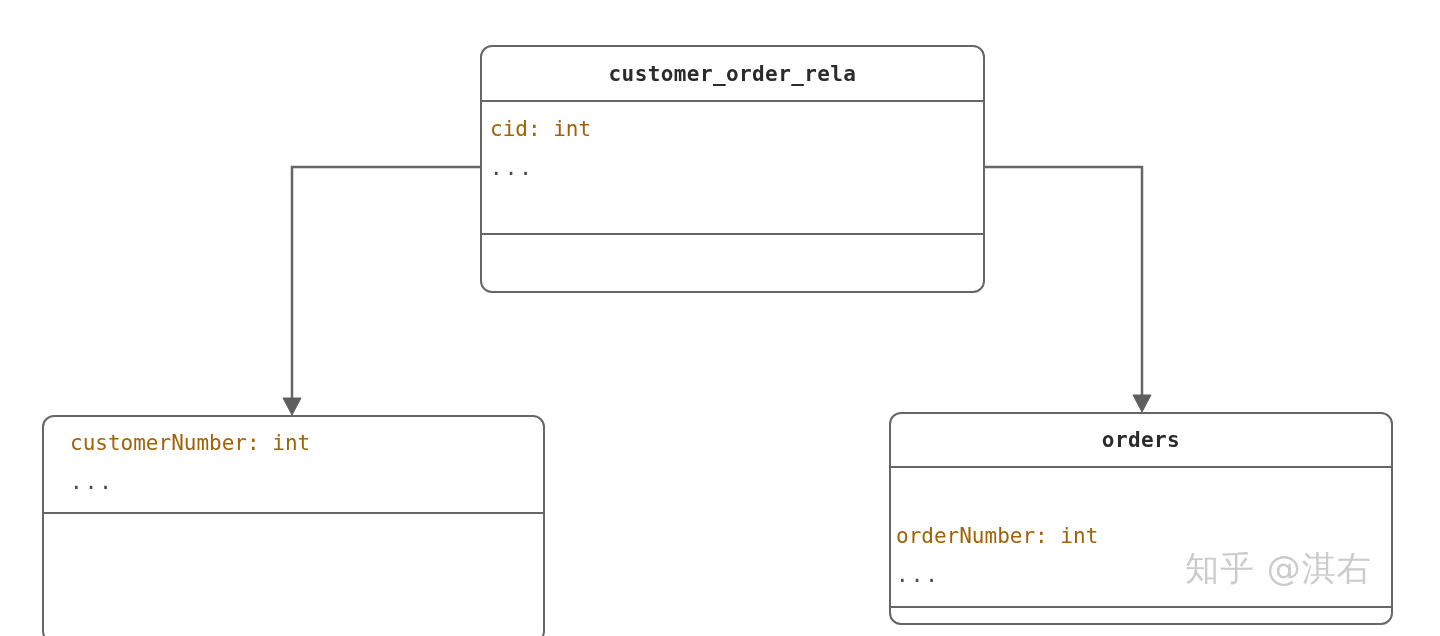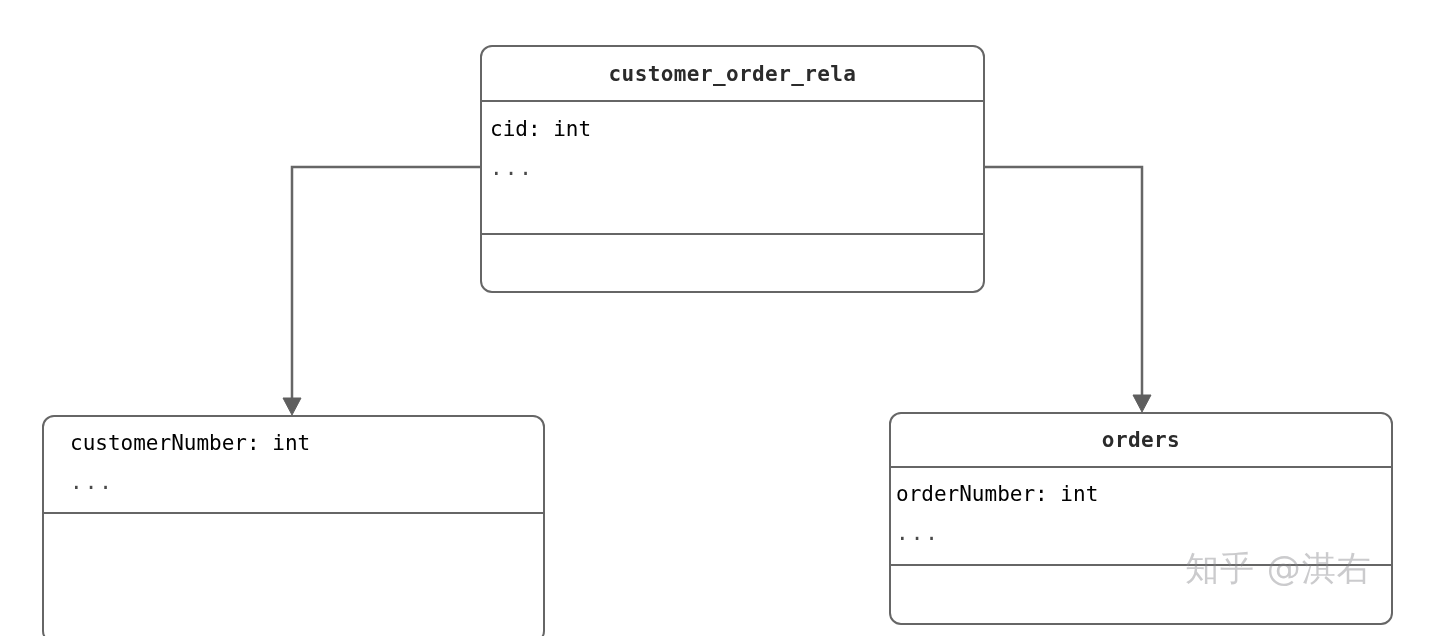--- a/index.html
+++ b/index.html
@@ -64,21 +64,21 @@
   .uml-attr-row {
     box-sizing: border-box;
     border-bottom: 2.5px solid #666666;
     flex: 0 0 auto;
     display: flex;
     flex-direction: column;
     justify-content: flex-start;
   }
 
   .uml-attr {
-    color: #000000;
+    color: #a16207;
     white-space: pre;
     line-height: 1.0;
   }
 
   .uml-attr.ellipsis {
     color: #4a4a4a;
     letter-spacing: 2px;
   }
 
   .uml-method-row {
@@ -108,20 +108,21 @@
   #box-customers .uml-title { font-size: 21px; }
   #box-customers .uml-attr-row { height: 97px; padding: 16px 0 0 8px; }
   #box-customers .uml-attr { font-size: 21px; margin-bottom: 18px; margin-left: 18px; }
 
   
   #box-orders {
     left: 889px;
     top: 412px;
     width: 504px;
     height: 213px;
+    gap: 42px;
   }
   #box-orders .uml-title-row { height: 54px; }
   #box-orders .uml-title { font-size: 21px; }
   #box-orders .uml-attr-row { height: 98px; padding: 16px 0 0 5px; }
   #box-orders .uml-attr { font-size: 21px; margin-bottom: 18px; }
 
   
   #watermark {
     position: absolute;
     left: 1185px;

